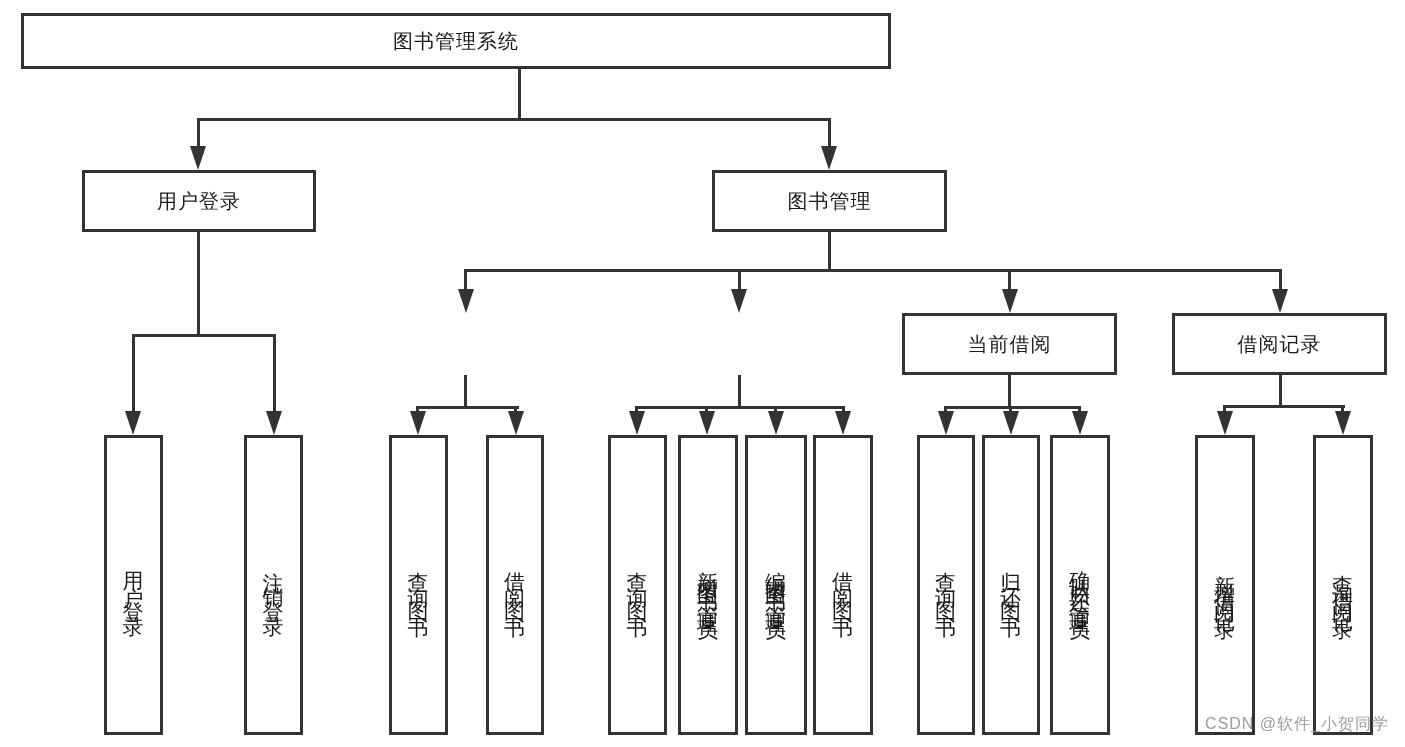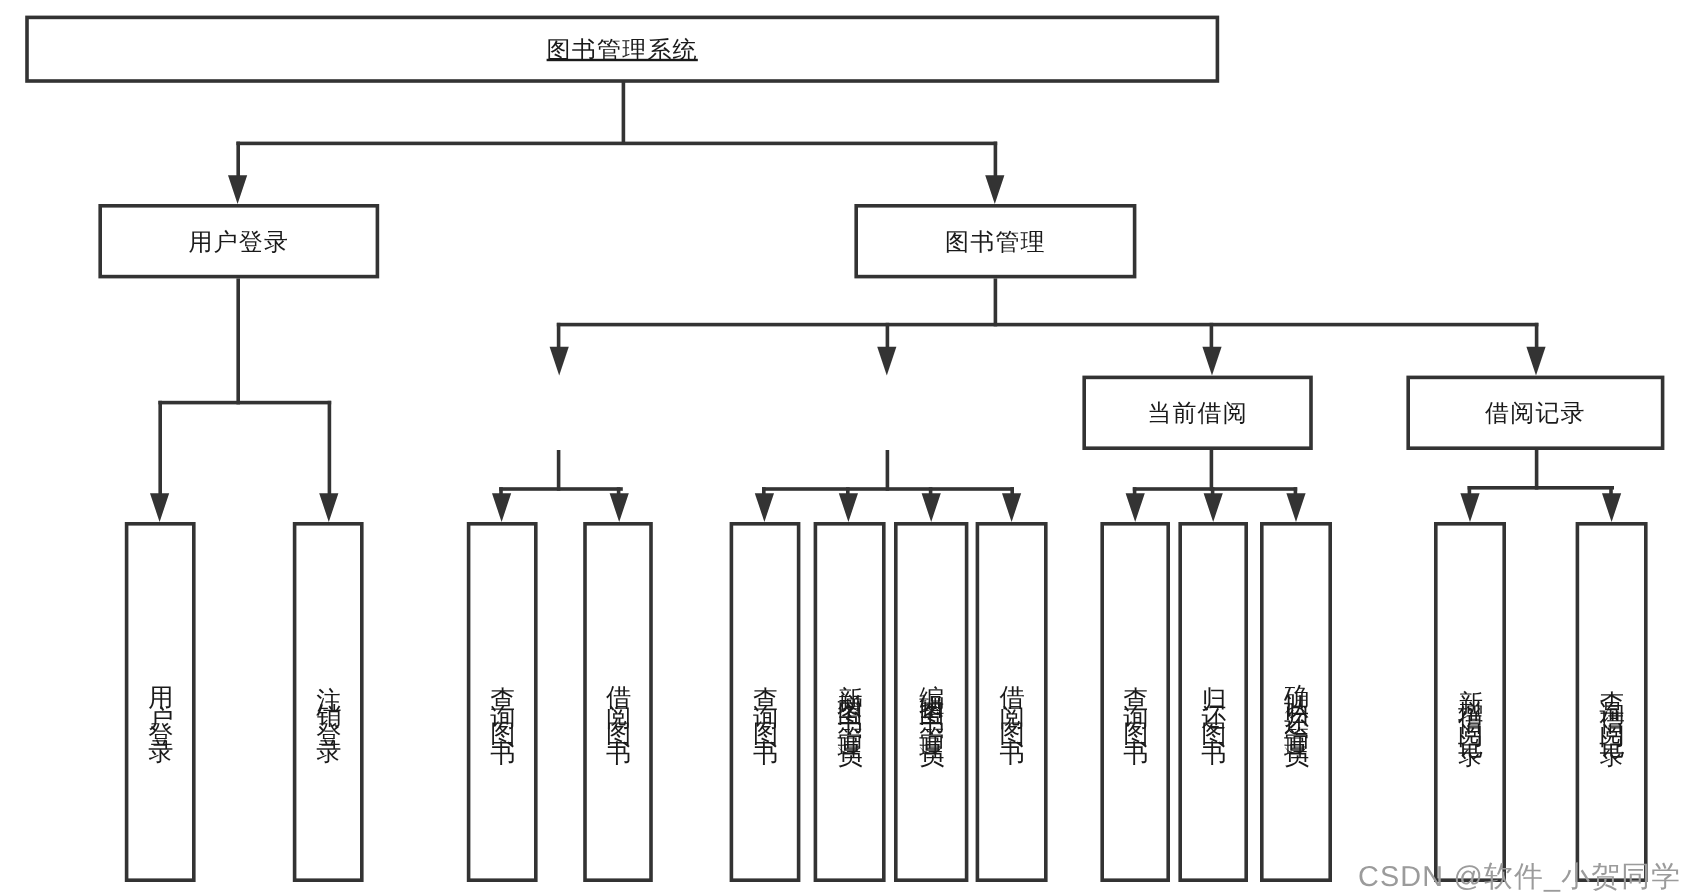--- a/index.html
+++ b/index.html
@@ -45,33 +45,33 @@
   .vline{position:absolute;width:3px;background:var(--line);}
   .arrow{
     position:absolute;width:0;height:0;
     border-left:8px solid transparent;
     border-right:8px solid transparent;
     border-top:24px solid var(--line);
   }
 
   .watermark{
     position:absolute;
-    top:714px;right:4px;
-    font-size:24px;
+    top:714px;right:16px;
+    font-size:16px;
     color:var(--wm);
     z-index:10;
     letter-spacing:1px;
   }
 </style>
 </head>
 <body>
 
 <div class="canvas">
 
-  <div class="node" style="left:21px;top:13px;width:995px;height:56px;text-decoration:underline;">
+  <div class="node" style="left:21px;top:13px;width:870px;height:56px;">
     <span>图书管理系统</span>
   </div>
 
   <div class="vline" style="left:518px;top:68px;height:52px;"></div>
   <div class="hline" style="left:197px;top:118px;width:634px;"></div>
   <div class="vline" style="left:197px;top:118px;height:32px;"></div>
   <div class="arrow" style="left:190px;top:146px;"></div>
   <div class="vline" style="left:828px;top:118px;height:32px;"></div>
   <div class="arrow" style="left:821px;top:146px;"></div>
 
@@ -93,21 +93,21 @@
   <div class="hline" style="left:464px;top:269px;width:818px;"></div>
   <div class="vline" style="left:464px;top:269px;height:24px;"></div>
   <div class="arrow" style="left:458px;top:289px;"></div>
   <div class="vline" style="left:738px;top:269px;height:24px;"></div>
   <div class="arrow" style="left:731px;top:289px;"></div>
   <div class="vline" style="left:1008px;top:269px;height:24px;"></div>
   <div class="arrow" style="left:1002px;top:289px;"></div>
   <div class="vline" style="left:1279px;top:269px;height:24px;"></div>
   <div class="arrow" style="left:1272px;top:289px;"></div>
 
-  <div class="node" style="left:902px;top:313px;width:192px;height:62px;">
+  <div class="node" style="left:902px;top:313px;width:215px;height:62px;">
     <span>当前借阅</span>
   </div>
   <div class="node" style="left:1172px;top:313px;width:215px;height:62px;">
     <span>借阅记录</span>
   </div>
 
   <div class="vline" style="left:464px;top:375px;height:34px;"></div>
   <div class="hline" style="left:416px;top:406px;width:103px;"></div>
   <div class="vline" style="left:416px;top:406px;height:10px;"></div>
   <div class="arrow" style="left:410px;top:411px;"></div>

